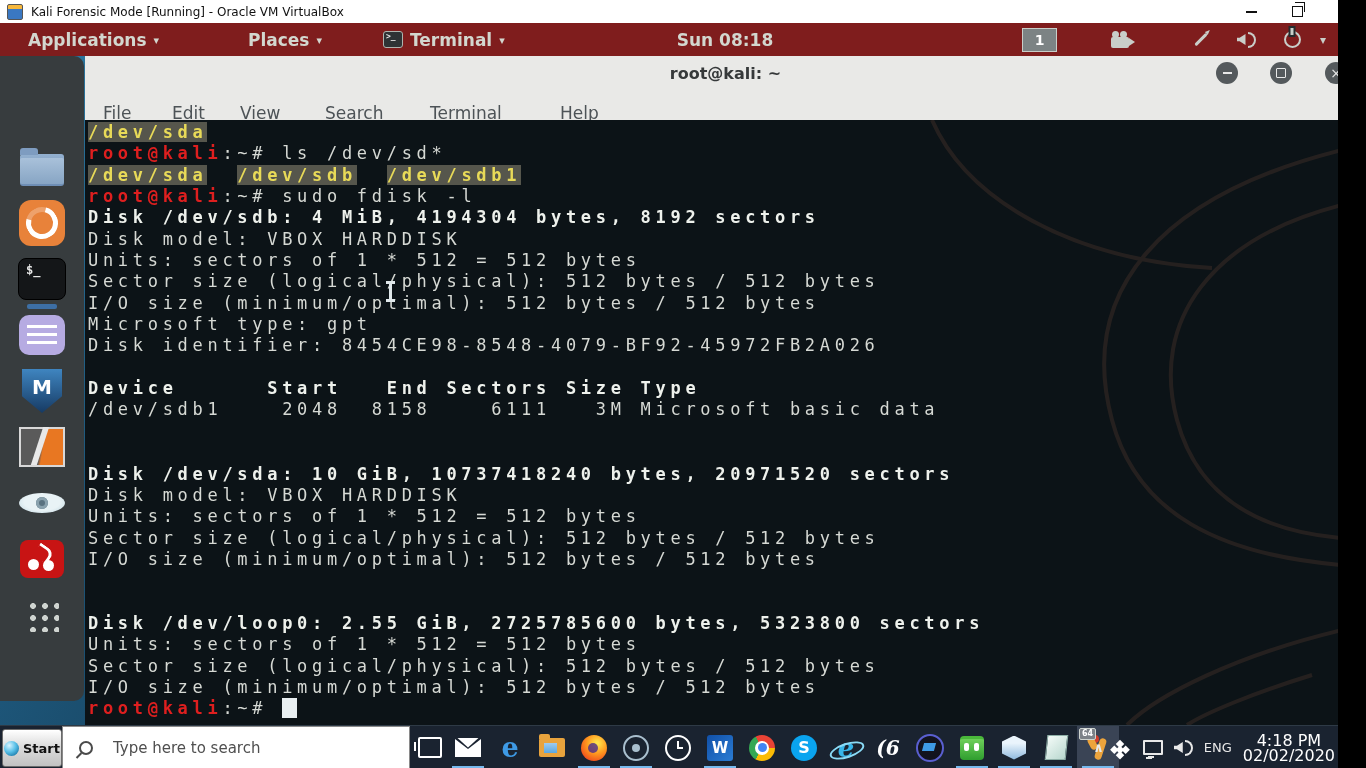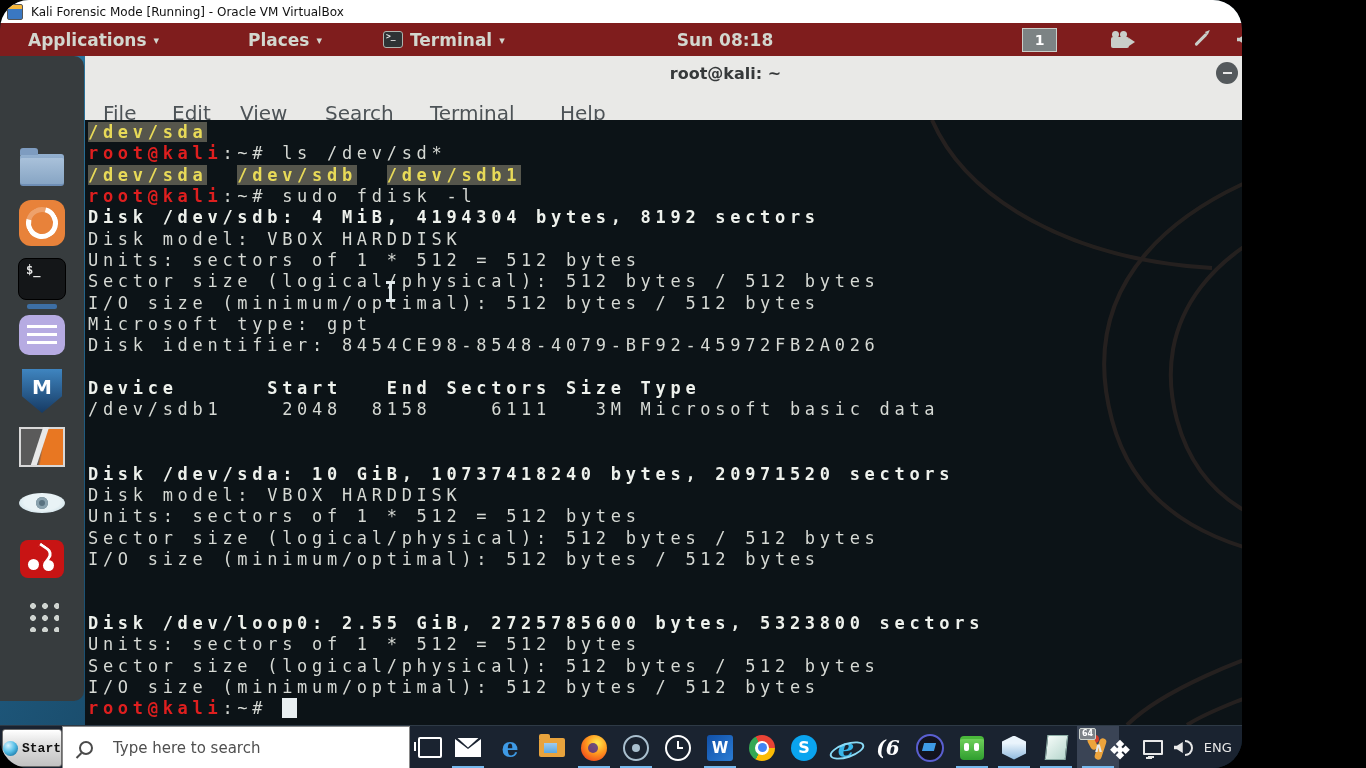--- a/index.html
+++ b/index.html
@@ -1,17 +1,17 @@
 <!DOCTYPE html>
 <html><head>
 <meta charset="utf-8">
 <style>
   html,body{margin:0;padding:0;background:#000;}
-  #stage{position:relative;width:1242px;height:768px;overflow:hidden;
-         font-family:"DejaVu Sans","Liberation Sans",sans-serif;background:#0d2636;border-radius:29px;}
+  #stage{position:relative;width:1338px;height:768px;overflow:hidden;
+         font-family:"DejaVu Sans","Liberation Sans",sans-serif;background:#0d2636;}
 
   
   #vm-titlebar{position:absolute;left:0;top:0;width:1366px;height:23px;background:#ffffff;
     display:flex;align-items:center;}
   .vbx-ico{width:14px;height:14px;margin-left:7px;margin-right:8px;
     background:linear-gradient(#f6b73c 30%,#3a78c2 30%);border:1px solid #555;border-radius:2px;}
   #vm-title{font-size:12px;color:#111;}
   #vm-controls{position:absolute;right:0;top:0;height:23px;display:flex;}
   .vmc{width:46px;height:23px;display:flex;align-items:center;justify-content:center;color:#111;}
   .vmc-min i{display:block;width:11px;height:2px;background:#111;}
@@ -78,21 +78,21 @@
   
   #term-win{position:absolute;left:85px;top:56px;width:1281px;height:669px;}
   #term-titlebar{position:absolute;left:0;top:0;width:100%;height:34px;background:#e9e9e7;border-bottom:1px solid #cfcfcb;}
   #term-title{position:absolute;left:0;right:0;top:0;height:34px;display:flex;align-items:center;justify-content:center;
     font-size:16px;font-weight:700;color:#36393a;}
   .tbtn{position:absolute;top:6px;width:22px;height:22px;border-radius:50%;background:#54595c;display:flex;align-items:center;justify-content:center;}
   .tbtn-min i{display:block;width:9px;height:2px;background:#e8e8e8;}
   .tbtn-max i{display:block;width:8px;height:8px;border:1.5px solid #e8e8e8;border-radius:1px;}
   .tbtn-close{color:#e8e8e8;font-size:14px;line-height:1;}
   #term-menubar{position:absolute;left:0;top:34px;width:100%;height:30px;background:#e9e9e7;}
-  .tmenu{position:absolute;top:8px;height:30px;display:flex;align-items:center;font-size:20px;color:#4d5357;}
+  .tmenu{position:absolute;top:8px;height:30px;display:flex;align-items:center;font-size:17px;color:#4d5357;}
   #term-body{position:absolute;left:0;top:64px;width:100%;height:605px;background:#0c1317;overflow:hidden;}
   #term-watermark{position:absolute;right:24px;top:0;opacity:.55;pointer-events:none;}
   #term-lines{position:absolute;left:3px;top:2px;}
   .tline{white-space:pre;line-height:21.35px;font-family:"DejaVu Sans Mono","Liberation Mono",monospace;
     font-size:17px;letter-spacing:4.7px;color:#d6d9d4;}
   .seg-p{color:#de1f1f;font-weight:700;}
   .seg-n{color:#d6d9d4;}
   .seg-b{color:#eef1ec;font-weight:700;}
   .seg-hl{color:#e8da58;background:#56564c;font-weight:700;}
   .seg-cur{background:#e9eff1;}
@@ -106,21 +106,21 @@
   #term-thumb{position:absolute;left:0;top:33px;width:24px;height:555px;background:#7a7a7a;}
   
   #ibeam{position:absolute;left:304px;top:163px;width:3px;height:17px;background:#dfe7ea;}
   #ibeam::before,#ibeam::after{content:"";position:absolute;left:-3px;width:9px;height:3px;background:#dfe7ea;}
   #ibeam::before{top:-2px;} #ibeam::after{bottom:-2px;}
 
   
   #taskbar{position:absolute;left:0;top:725px;width:1366px;height:43px;background:#1a2330;border-top:1px solid #2e3a46;box-sizing:border-box;}
   #start-btn{position:absolute;left:2px;top:3px;width:58px;height:36px;border:1px solid #6a6a6a;border-radius:3px;
     background:linear-gradient(#ffffff,#dcdcdc 45%,#c2c2c2);display:flex;align-items:center;justify-content:center;gap:4px;
-    box-shadow:inset 0 1px 0 #fff;font-family:Liberation Mono, monospace;}
+    box-shadow:inset 0 1px 0 #fff;}
   .start-orb{width:15px;height:15px;border-radius:50%;background:radial-gradient(circle at 35% 30%,#d9f4ff,#58c0e8 45%,#1f7fae 80%,#145e84);}
   #start-label{font-size:13px;font-weight:700;color:#111;}
   #search-box{position:absolute;left:62px;top:0;width:348px;height:43px;background:#fff;border:1px solid #8a8a8a;
     box-sizing:border-box;display:flex;align-items:center;gap:18px;padding-left:16px;}
   .ic-search{width:10px;height:10px;border:2px solid #4a4a4a;border-radius:50%;position:relative;flex:none;}
   .ic-search::after{content:"";position:absolute;width:2px;height:7px;background:#4a4a4a;transform:rotate(45deg);left:-3px;top:9px;}
   #search-input{border:0;outline:0;flex:1;font-size:15px;font-family:inherit;color:#333;background:transparent;}
   #search-input::placeholder{color:#4f4f4f;opacity:1;}
   #taskview{position:absolute;left:413px;top:0;width:34px;height:43px;display:flex;align-items:center;justify-content:center;}
   .tb-taskview{width:20px;height:17px;border:2px solid #fff;border-radius:2px;position:relative;}

